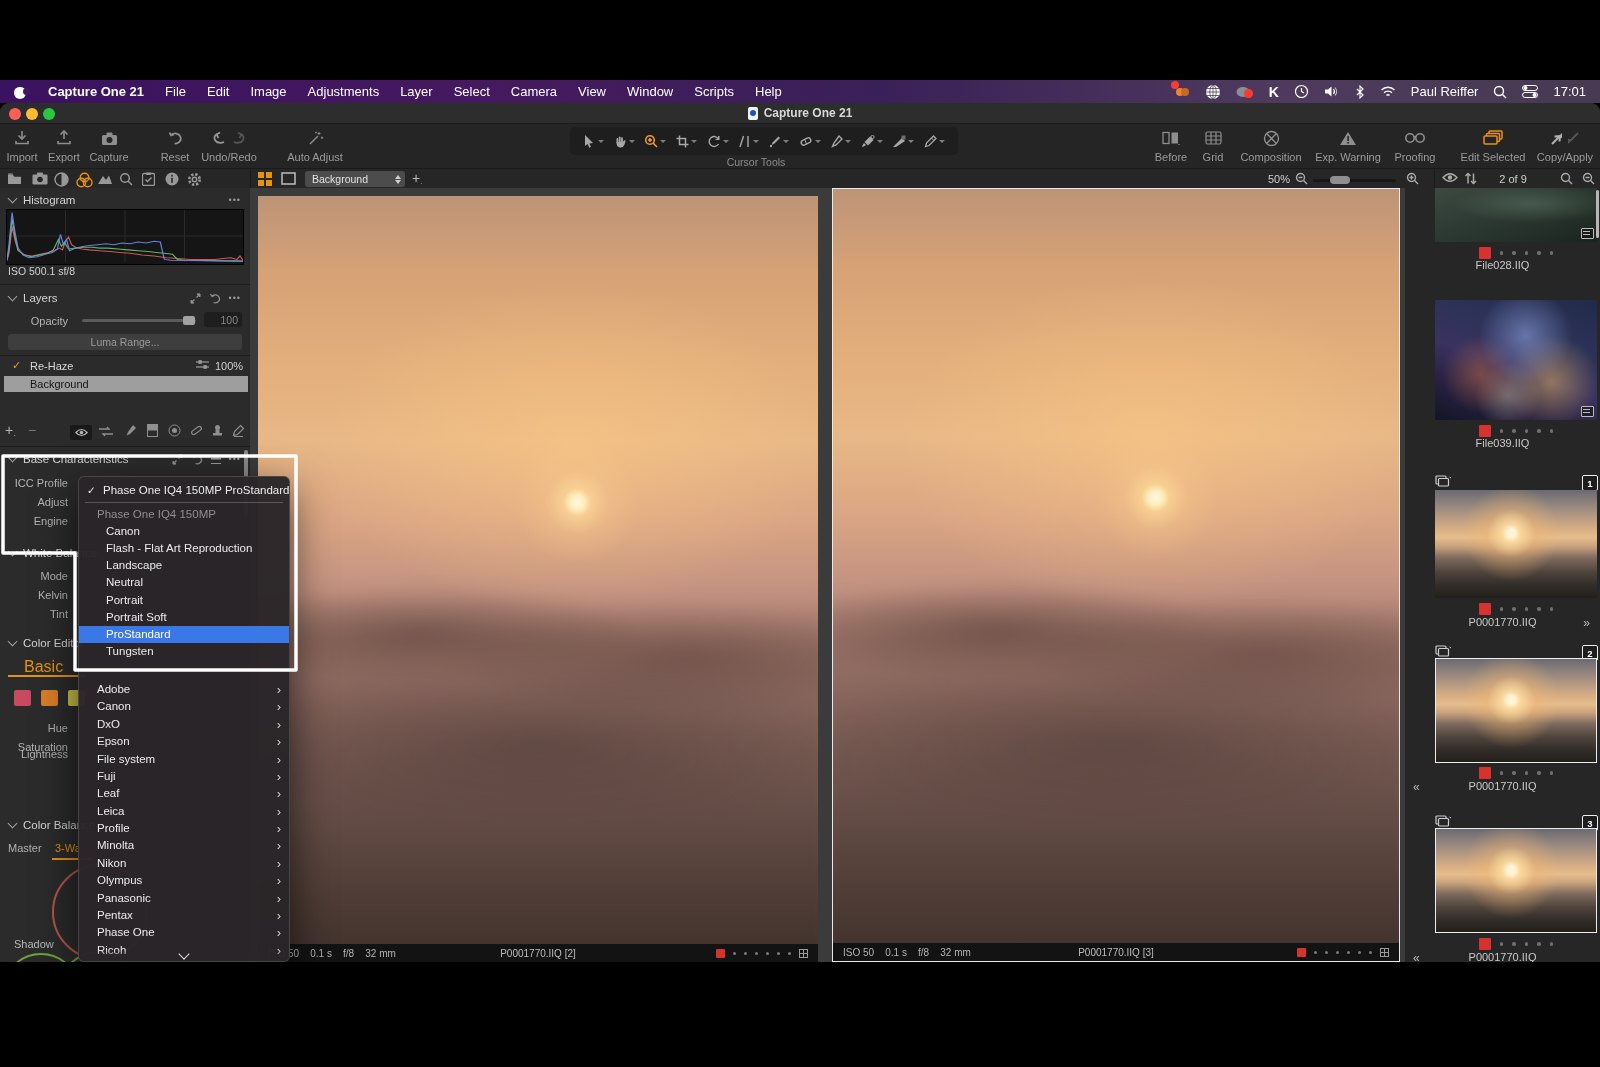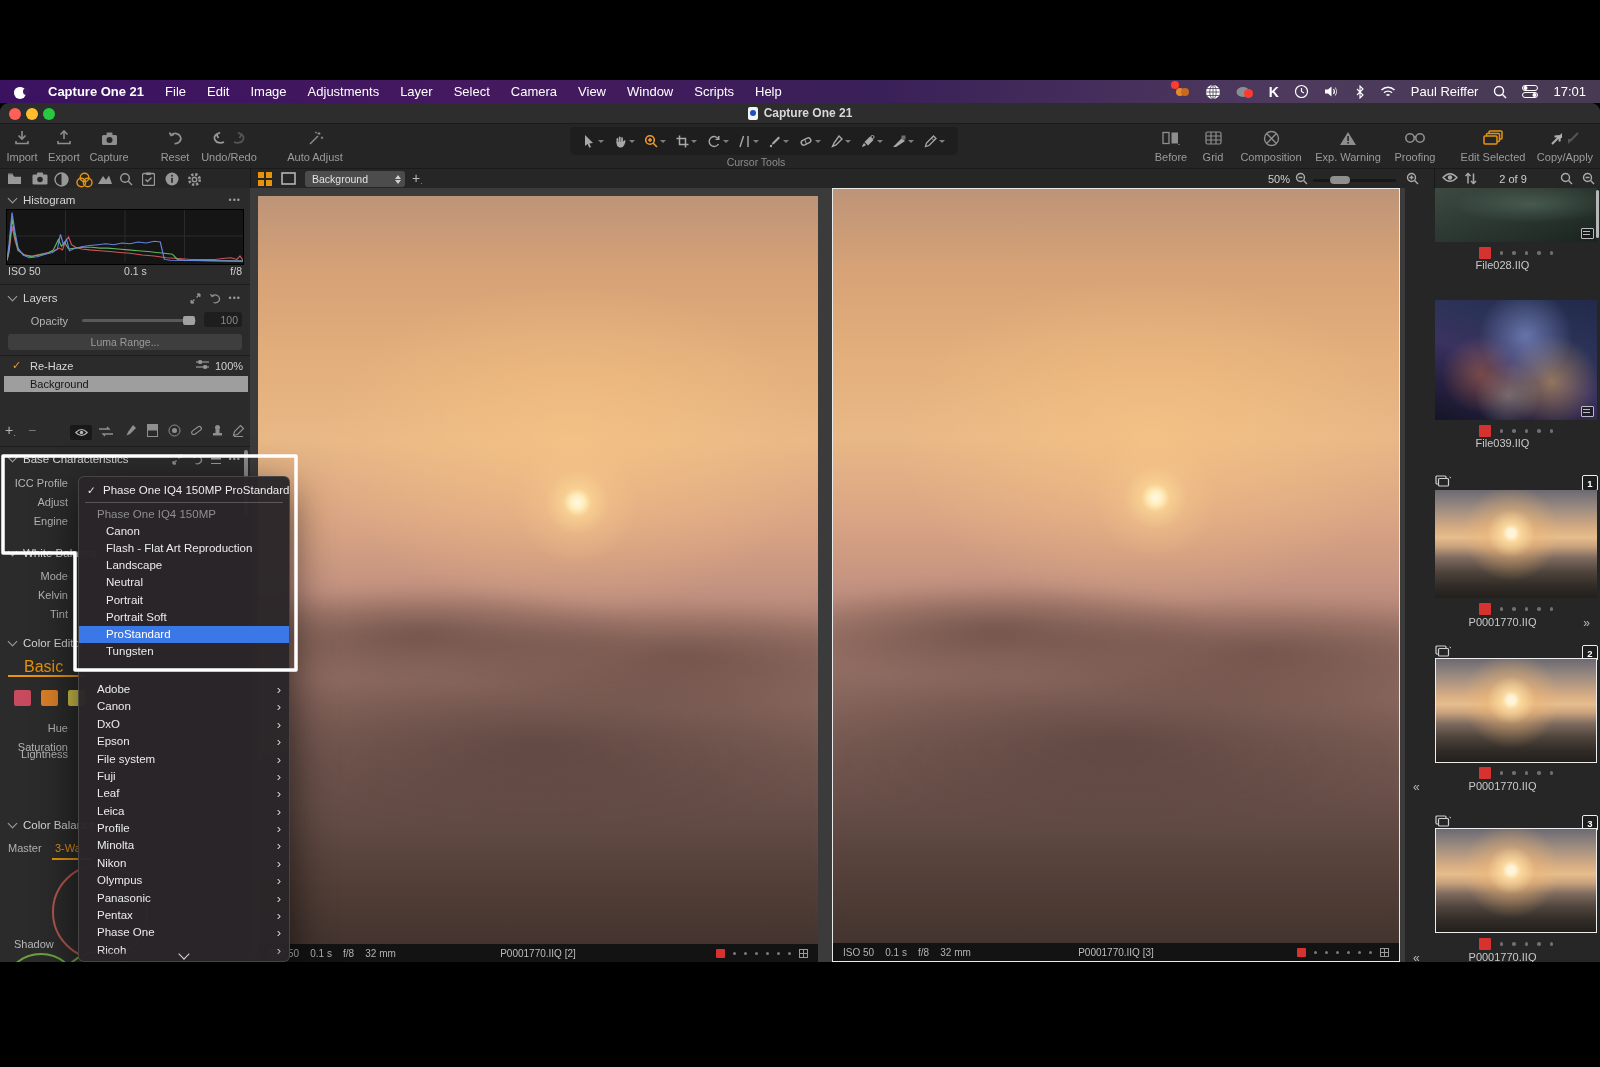--- a/index.html
+++ b/index.html
@@ -58,21 +58,21 @@
   .main{position:absolute;left:0;top:85px;width:1600px;height:774px;}
   .leftpanel{position:absolute;left:0;top:0;width:250px;height:774px;background:#2b2b2b;border-right:1px solid #6d28d9;overflow:hidden;}
   .sechead{position:absolute;left:0;right:0;height:20px;display:flex;align-items:center;gap:7px;padding:0 9px;color:#d4d4d4;font-size:11.5px;}
   .chev{width:6px;height:6px;border-left:1.5px solid #a2a2a2;border-bottom:1.5px solid #a2a2a2;transform:rotate(-45deg);margin-top:-3px;flex:none;}
   .hicons{margin-left:auto;display:flex;align-items:center;gap:8px;color:#8f8f8f;}
   .idots{font-size:9px;letter-spacing:1px;color:#9a9a9a;}
   .imenu{width:10px;height:7px;border-top:1.5px solid #9a9a9a;border-bottom:1.5px solid #9a9a9a;background:linear-gradient(#9a9a9a,#9a9a9a) center/100% 1.5px no-repeat;}
   .divider{position:absolute;left:0;right:0;height:1px;background:#1d1d1d;}
   .rowlabel{position:absolute;left:0;width:68px;text-align:right;color:#b5b5b5;font-size:11px;}
   .histplot{position:absolute;left:6px;right:6px;top:21px;height:54px;background:#151515;border:1px solid #000;}
-  .histlabels{position:absolute;left:8px;right:8px;top:77px;display:flex;justify-content:space-between;color:#d0d0d0;font-size:10.5px;}
+  .histlabels{position:absolute;left:8px;right:8px;top:77px;display:flex;color:#d0d0d0;font-size:10.5px;}
   .lumabtn{position:absolute;left:8px;right:8px;height:16px;background:#3e3e3e;border-radius:3px;color:#9a9a9a;font-size:10.5px;
            display:flex;align-items:center;justify-content:center;}
   .valbox{position:absolute;width:38px;height:15px;background:#1e1e1e;border-radius:3px;color:#8a8a8a;font-size:10.5px;
           display:flex;align-items:center;justify-content:flex-end;padding-right:4px;box-sizing:border-box;}
   .bglayer{position:absolute;left:4px;right:2px;height:16px;background:#9e9e9e;color:#161616;font-size:11px;display:flex;align-items:center;padding-left:26px;}
   .orange{color:#e8930c;}
   .panelscroll{position:absolute;right:2px;width:4px;border-radius:2px;background:#8a8a8a;}
 
   
   .viewer{position:absolute;left:250px;top:0;width:1155px;height:774px;background:#3b3b3b;}

